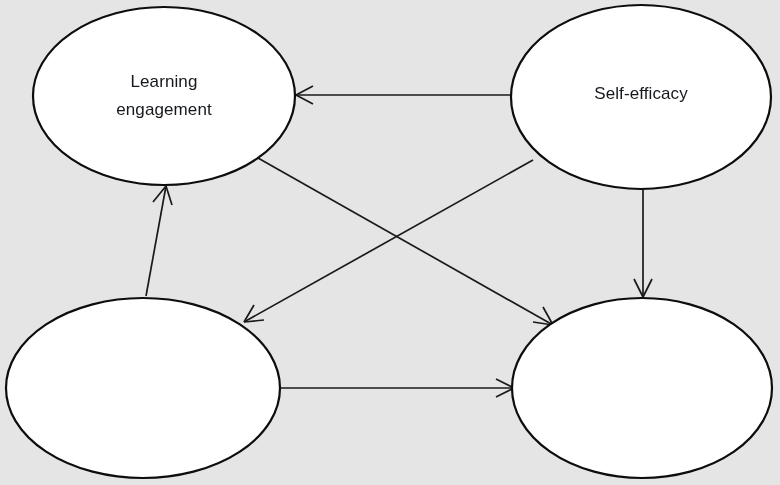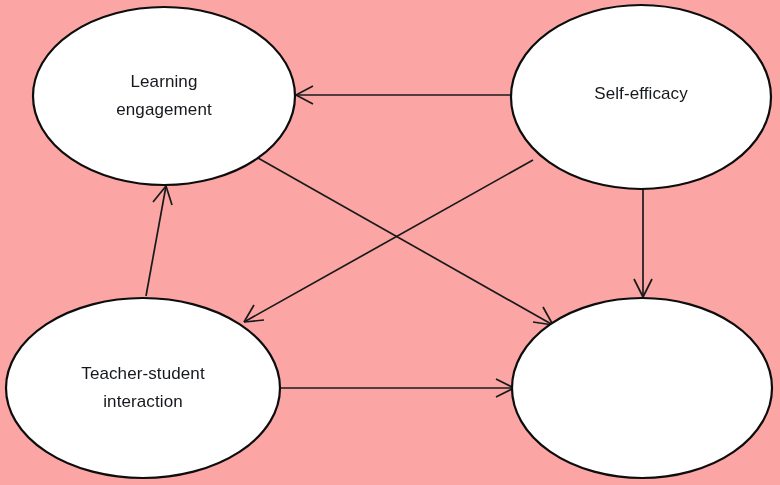--- a/index.html
+++ b/index.html
@@ -7,21 +7,21 @@
     padding: 0;
     background: #ffffff;
   }
   body {
     font-family: "Liberation Sans", sans-serif;
   }
   #diagram-root {
     position: relative;
     width: 780px;
     height: 485px;
-    background: #fca5a5;
+    background: #e5e5e5;
     overflow: hidden;
   }
   #diagram-svg {
     position: absolute;
     left: 0;
     top: 0;
     width: 780px;
     height: 485px;
     display: block;
   }
@@ -99,17 +99,15 @@
 
     <ellipse class="node-ellipse" cx="642" cy="388" rx="130" ry="90"></ellipse>
 
   </svg>
 
   <div class="node-label" style="left:164px; top:96px;">Learning
 engagement</div>
 
   <div class="node-label" style="left:641px; top:94px;">Self-efficacy</div>
 
-  <div class="node-label" style="left:143px; top:388px;">Teacher-student
-interaction</div>
 
 
 </div>
 
 </body></html>

